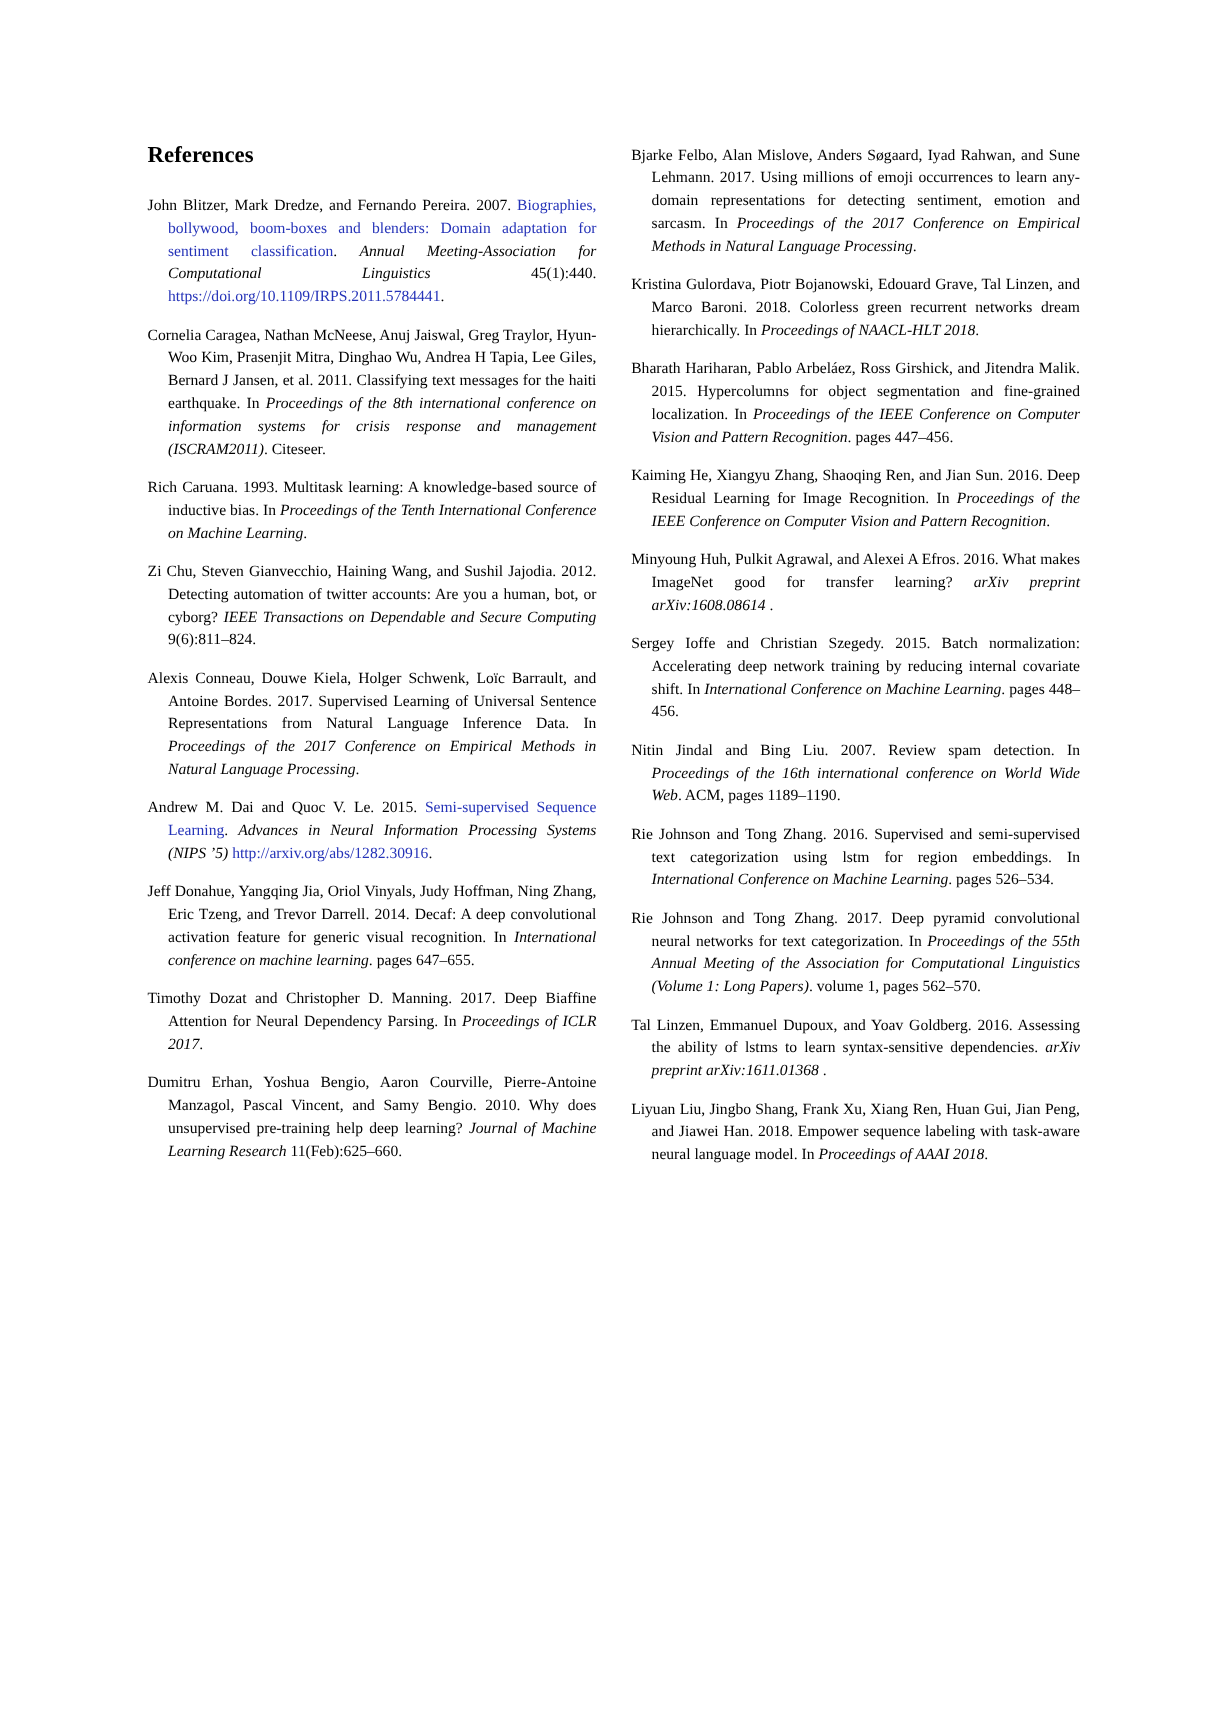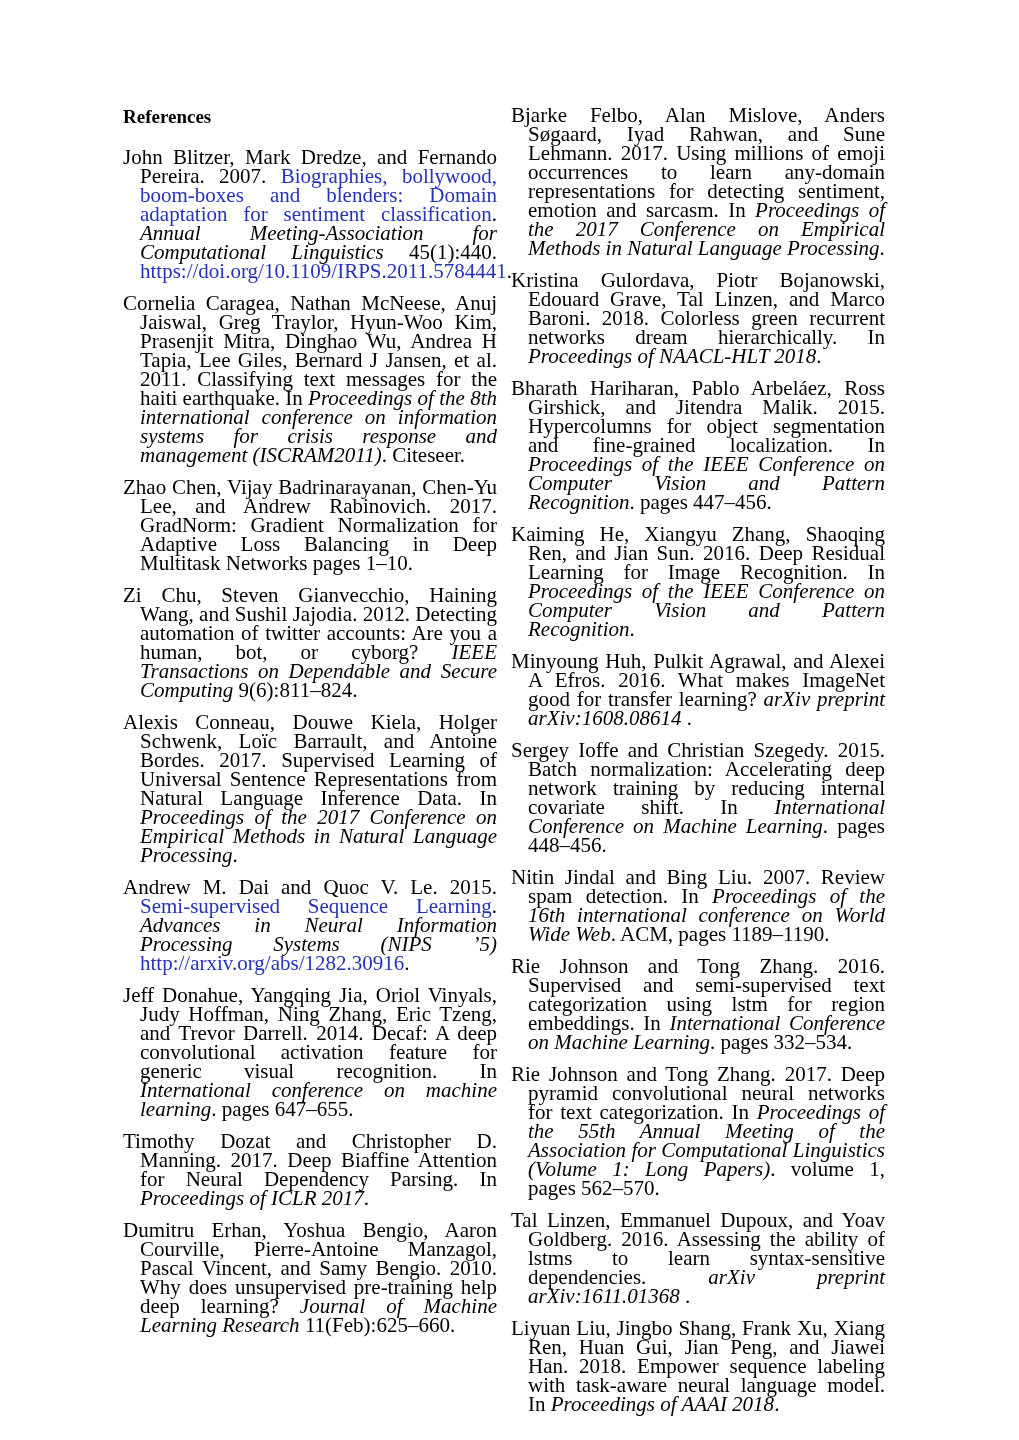--- a/index.html
+++ b/index.html
@@ -8,71 +8,72 @@
     position: relative;
     width: 1019px;
     height: 1440px;
     background: #ffffff;
     font-family: "Liberation Serif", "DejaVu Serif", serif;
     color: #000000;
     overflow: hidden;
   }
   .columns {
     display: flex;
-    gap: 14px;
+    gap: 29px;
     padding: 106px 117px 0 123px;
     align-items: flex-start;
+    margin-top: 13px;
   }
   .col { width: 374px; flex: 0 0 374px; }
   .refs-heading {
     font-size: 19px;
     font-weight: bold;
     margin: 0 0 20px 0;
     line-height: 22px;
   }
   .ref-list { }
   .ref {
-    font-size: 21px;
+    font-size: 13px;
     line-height: 19px;
     text-align: justify;
     margin: 0 0 13px 0;
     padding-left: 17px;
     text-indent: -17px;
   }
   .ref .it { font-style: italic; }
   .ref .lk { color: var(--link-color, #2533b8); cursor: pointer; }
 </style>
 </head>
 <body>
 
 <div class="page">
   <div class="columns">
     <div class="col">
       <h2 class="refs-heading">References</h2>
       <div class="ref-list">
           <p class="ref"><span>John Blitzer, Mark Dredze, and Fernando Pereira. 2007. </span><span class="lk">Biographies, bollywood, boom-boxes and blenders: Domain adaptation for sentiment classification</span><span>. </span><span class="it">Annual Meeting-Association for Computational Linguistics</span><span> 45(1):440. </span><span class="lk">https://doi.org/10.1109/IRPS.2011.5784441</span><span>.</span></p>
           <p class="ref"><span>Cornelia Caragea, Nathan McNeese, Anuj Jaiswal, Greg Traylor, Hyun-Woo Kim, Prasenjit Mitra, Dinghao Wu, Andrea H Tapia, Lee Giles, Bernard J Jansen, et al. 2011. Classifying text messages for the haiti earthquake. In </span><span class="it">Proceedings of the 8th international conference on information systems for crisis response and management (ISCRAM2011)</span><span>. Citeseer.</span></p>
-          <p class="ref"><span>Zhao Chen, Vijay Badrinarayanan, Chen-Yu Lee, and Andrew Rabinovich. 2017. GradNorm: Gradient Normalization for Adaptive Loss Balancing in Deep Multitask Networks pages 1–10.</span></p>
+          <p class="ref"><span>Rich Caruana. 1993. Multitask learning: A knowledge-based source of inductive bias. In </span><span class="it">Proceedings of the Tenth International Conference on Machine Learning</span><span>.</span></p>
           <p class="ref"><span>Zi Chu, Steven Gianvecchio, Haining Wang, and Sushil Jajodia. 2012. Detecting automation of twitter accounts: Are you a human, bot, or cyborg? </span><span class="it">IEEE Transactions on Dependable and Secure Computing</span><span> 9(6):811–824.</span></p>
           <p class="ref"><span>Alexis Conneau, Douwe Kiela, Holger Schwenk, Loïc Barrault, and Antoine Bordes. 2017. Supervised Learning of Universal Sentence Representations from Natural Language Inference Data. In </span><span class="it">Proceedings of the 2017 Conference on Empirical Methods in Natural Language Processing</span><span>.</span></p>
           <p class="ref"><span>Andrew M. Dai and Quoc V. Le. 2015. </span><span class="lk">Semi-supervised Sequence Learning</span><span>. </span><span class="it">Advances in Neural Information Processing Systems (NIPS ’5)</span><span> </span><span class="lk">http://arxiv.org/abs/1282.30916</span><span>.</span></p>
           <p class="ref"><span>Jeff Donahue, Yangqing Jia, Oriol Vinyals, Judy Hoffman, Ning Zhang, Eric Tzeng, and Trevor Darrell. 2014. Decaf: A deep convolutional activation feature for generic visual recognition. In </span><span class="it">International conference on machine learning</span><span>. pages 647–655.</span></p>
           <p class="ref"><span>Timothy Dozat and Christopher D. Manning. 2017. Deep Biaffine Attention for Neural Dependency Parsing. In </span><span class="it">Proceedings of ICLR 2017</span><span>.</span></p>
           <p class="ref"><span>Dumitru Erhan, Yoshua Bengio, Aaron Courville, Pierre-Antoine Manzagol, Pascal Vincent, and Samy Bengio. 2010. Why does unsupervised pre-training help deep learning? </span><span class="it">Journal of Machine Learning Research</span><span> 11(Feb):625–660.</span></p>
         </div>
     </div>
     <div class="col">
       <div class="ref-list">
           <p class="ref"><span>Bjarke Felbo, Alan Mislove, Anders Søgaard, Iyad Rahwan, and Sune Lehmann. 2017. Using millions of emoji occurrences to learn any-domain representations for detecting sentiment, emotion and sarcasm. In </span><span class="it">Proceedings of the 2017 Conference on Empirical Methods in Natural Language Processing</span><span>.</span></p>
           <p class="ref"><span>Kristina Gulordava, Piotr Bojanowski, Edouard Grave, Tal Linzen, and Marco Baroni. 2018. Colorless green recurrent networks dream hierarchically. In </span><span class="it">Proceedings of NAACL-HLT 2018</span><span>.</span></p>
           <p class="ref"><span>Bharath Hariharan, Pablo Arbeláez, Ross Girshick, and Jitendra Malik. 2015. Hypercolumns for object segmentation and fine-grained localization. In </span><span class="it">Proceedings of the IEEE Conference on Computer Vision and Pattern Recognition</span><span>. pages 447–456.</span></p>
           <p class="ref"><span>Kaiming He, Xiangyu Zhang, Shaoqing Ren, and Jian Sun. 2016. Deep Residual Learning for Image Recognition. In </span><span class="it">Proceedings of the IEEE Conference on Computer Vision and Pattern Recognition</span><span>.</span></p>
           <p class="ref"><span>Minyoung Huh, Pulkit Agrawal, and Alexei A Efros. 2016. What makes ImageNet good for transfer learning? </span><span class="it">arXiv preprint arXiv:1608.08614</span><span> .</span></p>
           <p class="ref"><span>Sergey Ioffe and Christian Szegedy. 2015. Batch normalization: Accelerating deep network training by reducing internal covariate shift. In </span><span class="it">International Conference on Machine Learning</span><span>. pages 448–456.</span></p>
           <p class="ref"><span>Nitin Jindal and Bing Liu. 2007. Review spam detection. In </span><span class="it">Proceedings of the 16th international conference on World Wide Web</span><span>. ACM, pages 1189–1190.</span></p>
-          <p class="ref"><span>Rie Johnson and Tong Zhang. 2016. Supervised and semi-supervised text categorization using lstm for region embeddings. In </span><span class="it">International Conference on Machine Learning</span><span>. pages 332–534.</span></p>
+          <p class="ref"><span>Rie Johnson and Tong Zhang. 2016. Supervised and semi-supervised text categorization using lstm for region embeddings. In </span><span class="it">International Conference on Machine Learning</span><span>. pages 526–534.</span></p>
           <p class="ref"><span>Rie Johnson and Tong Zhang. 2017. Deep pyramid convolutional neural networks for text categorization. In </span><span class="it">Proceedings of the 55th Annual Meeting of the Association for Computational Linguistics (Volume 1: Long Papers)</span><span>. volume 1, pages 562–570.</span></p>
           <p class="ref"><span>Tal Linzen, Emmanuel Dupoux, and Yoav Goldberg. 2016. Assessing the ability of lstms to learn syntax-sensitive dependencies. </span><span class="it">arXiv preprint arXiv:1611.01368</span><span> .</span></p>
           <p class="ref"><span>Liyuan Liu, Jingbo Shang, Frank Xu, Xiang Ren, Huan Gui, Jian Peng, and Jiawei Han. 2018. Empower sequence labeling with task-aware neural language model. In </span><span class="it">Proceedings of AAAI 2018</span><span>.</span></p>
         </div>
     </div>
   </div>
 </div>
 
 </body></html>

